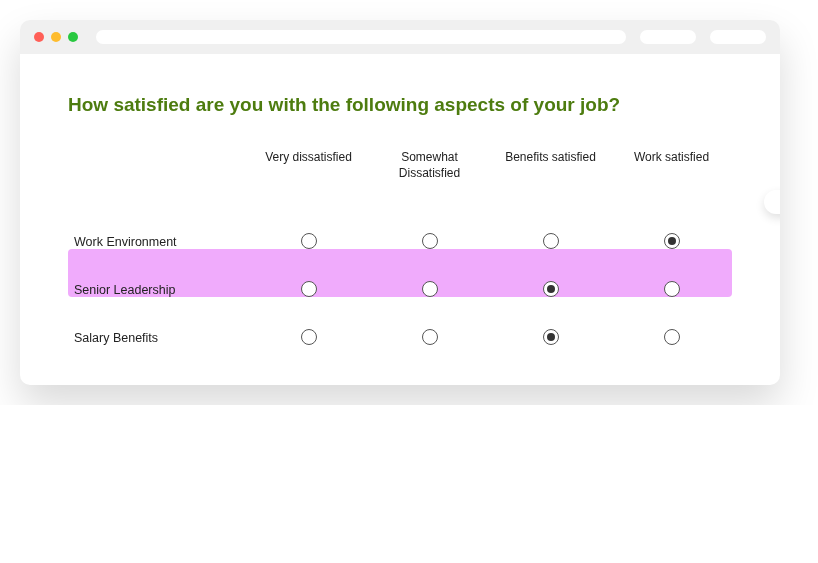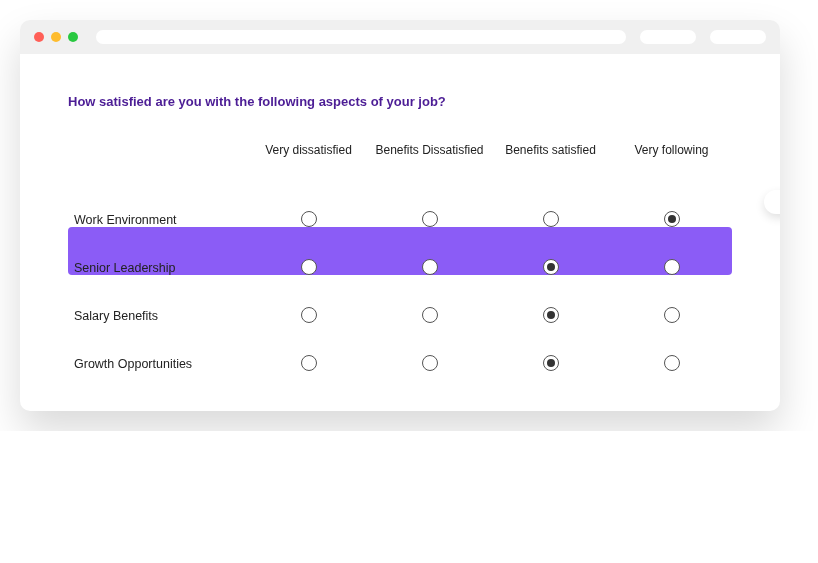--- a/index.html
+++ b/index.html
@@ -42,23 +42,23 @@
     width: 56px;
     height: 14px;
     background: #fff;
     border-radius: 7px;
     margin-left: 6px;
   }
   .content {
     padding: 40px 48px 40px 48px;
   }
   .question {
-    font-size: 13px;
+    font-size: 19px;
     font-weight: 700;
-    color: #4c1d95;
+    color: #4d7c0f;
     margin-bottom: 34px;
   }
   .matrix {
     width: 100%;
   }
   .hdr-row {
     display: flex;
     align-items: center;
     margin-bottom: 20px;
   }
@@ -81,21 +81,21 @@
     line-height: 1.3;
     padding: 0 4px;
   }
   .row {
     display: flex;
     align-items: flex-end;
     height: 48px;
     border-radius: 4px;
   }
   .row.alt {
-    background: #8b5cf6;
+    background: #f0abfc;
   }
   .opt-cell {
     flex: 1;
     display: flex;
     justify-content: center;
     align-items: center;
   }
   .radio {
     width: 16px;
     height: 16px;
@@ -141,23 +141,23 @@
   </div>
 
   <div class="content">
     <div class="question">How satisfied are you with the following aspects of your job?</div>
 
     <div class="matrix">
       <div class="hdr-row">
         <div class="label-col"></div>
         <div class="opt-cols">
           <div class="opt-hdr">Very dissatisfied</div>
-          <div class="opt-hdr">Benefits Dissatisfied</div>
+          <div class="opt-hdr">Somewhat Dissatisfied</div>
           <div class="opt-hdr">Benefits satisfied</div>
-          <div class="opt-hdr">Very following</div>
+          <div class="opt-hdr">Work satisfied</div>
         </div>
       </div>
 
       <div id="rows">
           <div class="row">
             <div class="label-col">Work Environment</div>
             <div class="opt-cols">
               <div class="opt-cell">
                 <div class="radio"></div>
               </div>
@@ -199,35 +199,18 @@
                 <div class="radio"></div>
               </div>
               <div class="opt-cell">
                 <div class="radio selected"></div>
               </div>
               <div class="opt-cell">
                 <div class="radio"></div>
               </div>
             </div>
           </div>
-          <div class="row">
-            <div class="label-col">Growth Opportunities</div>
-            <div class="opt-cols">
-              <div class="opt-cell">
-                <div class="radio"></div>
-              </div>
-              <div class="opt-cell">
-                <div class="radio"></div>
-              </div>
-              <div class="opt-cell">
-                <div class="radio selected"></div>
-              </div>
-              <div class="opt-cell">
-                <div class="radio"></div>
-              </div>
-            </div>
-          </div>
         </div>
     </div>
   </div>
 
   <div class="bubble"></div>
 </div>
 
 </body></html>

